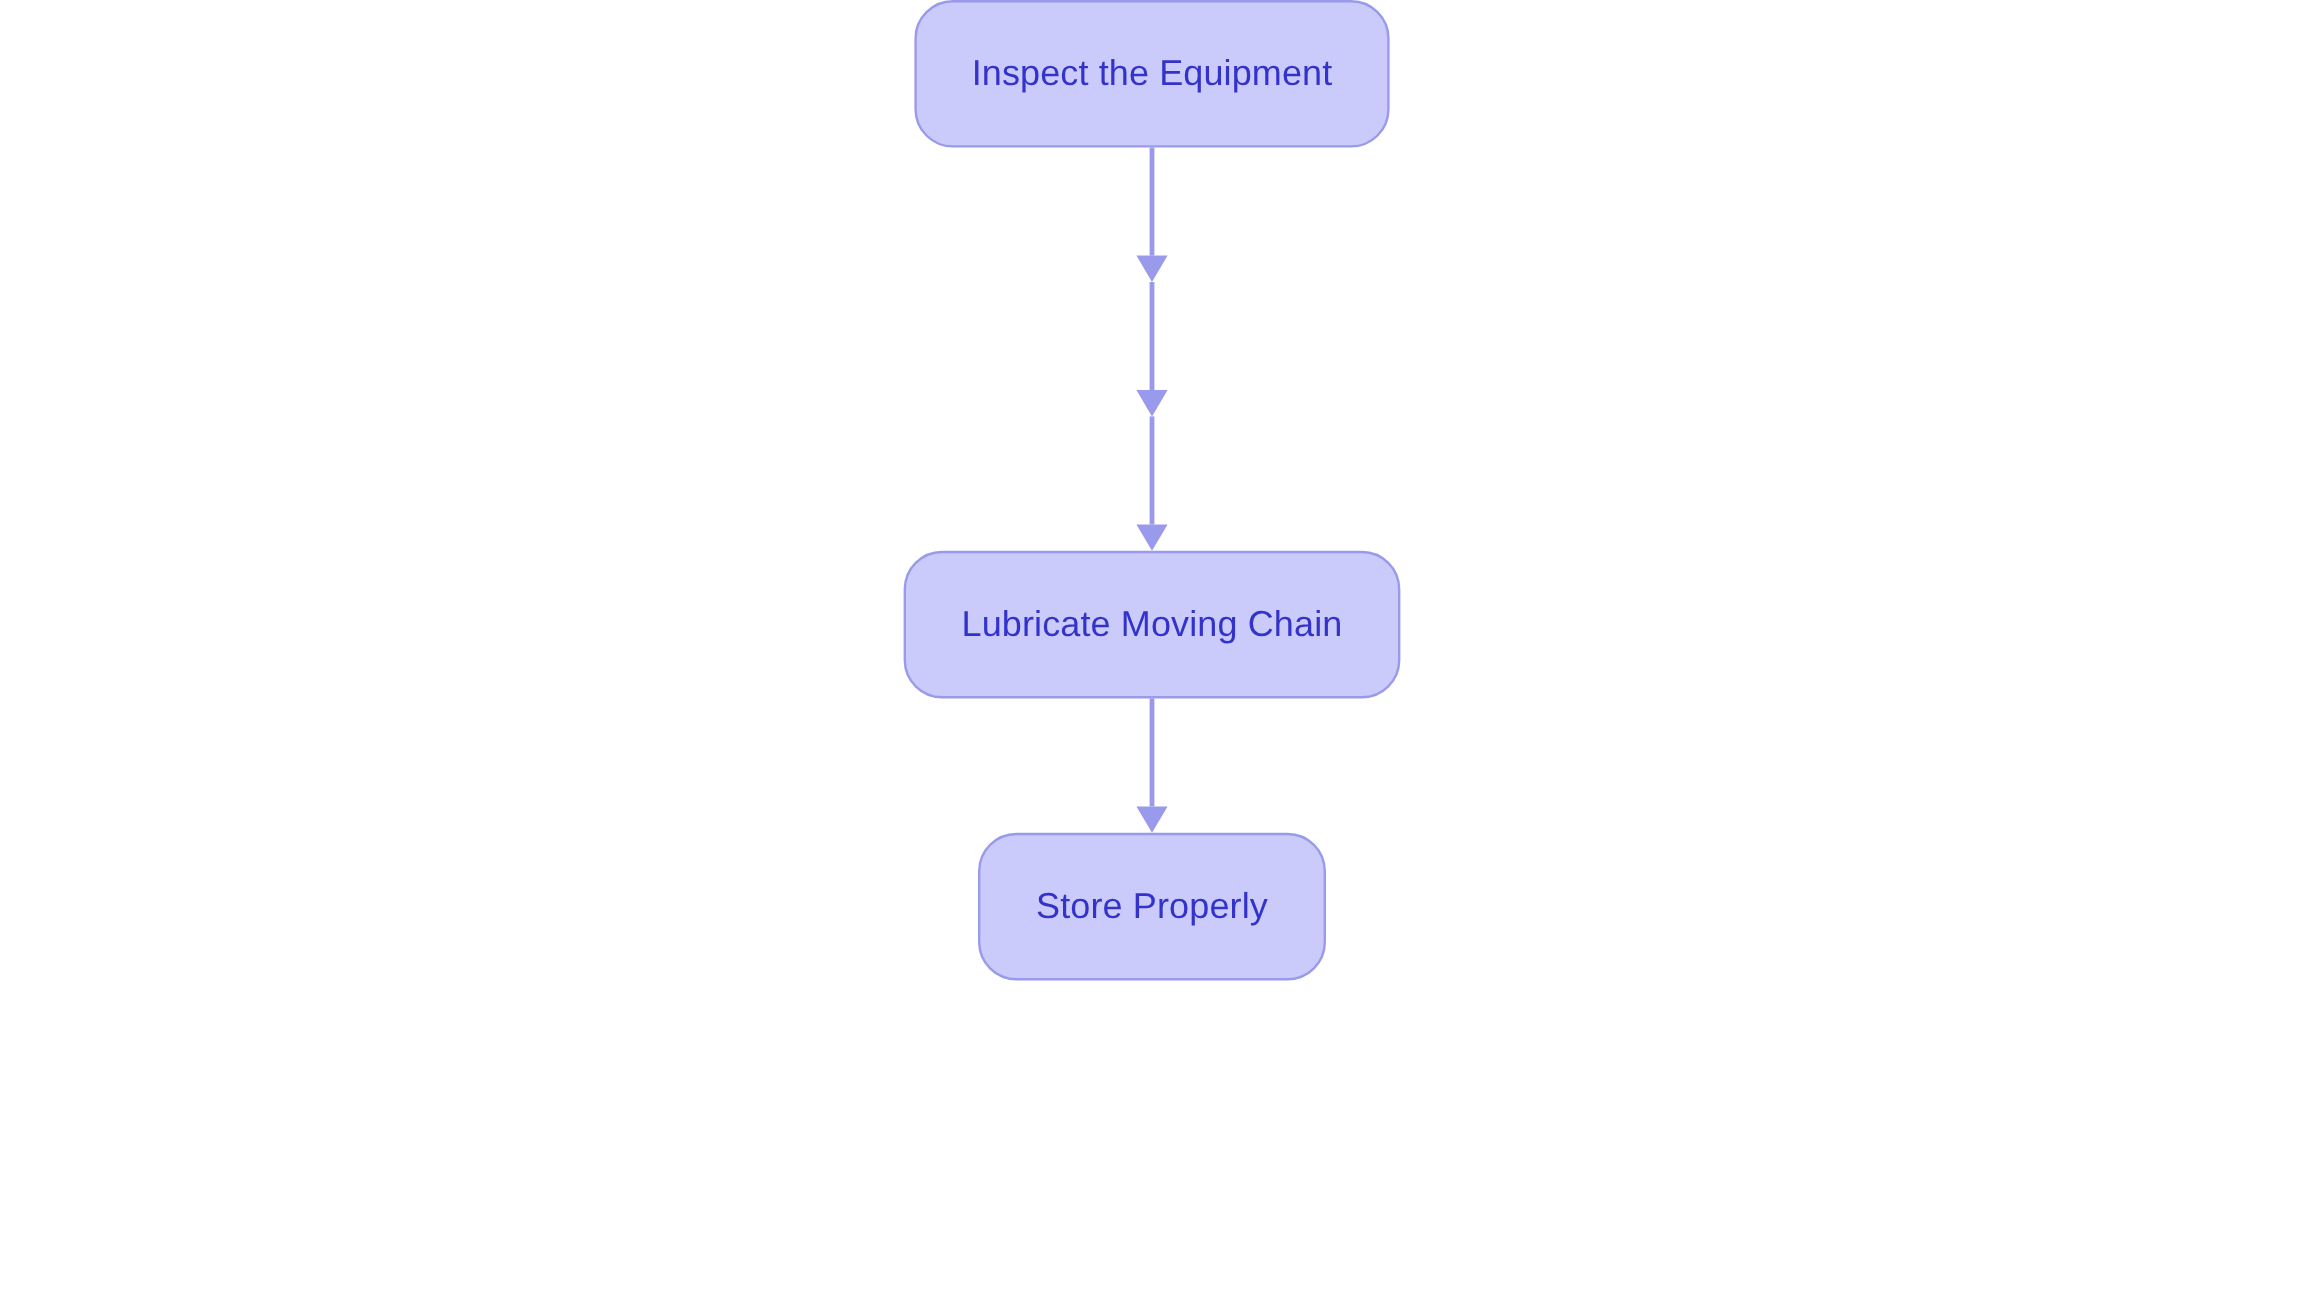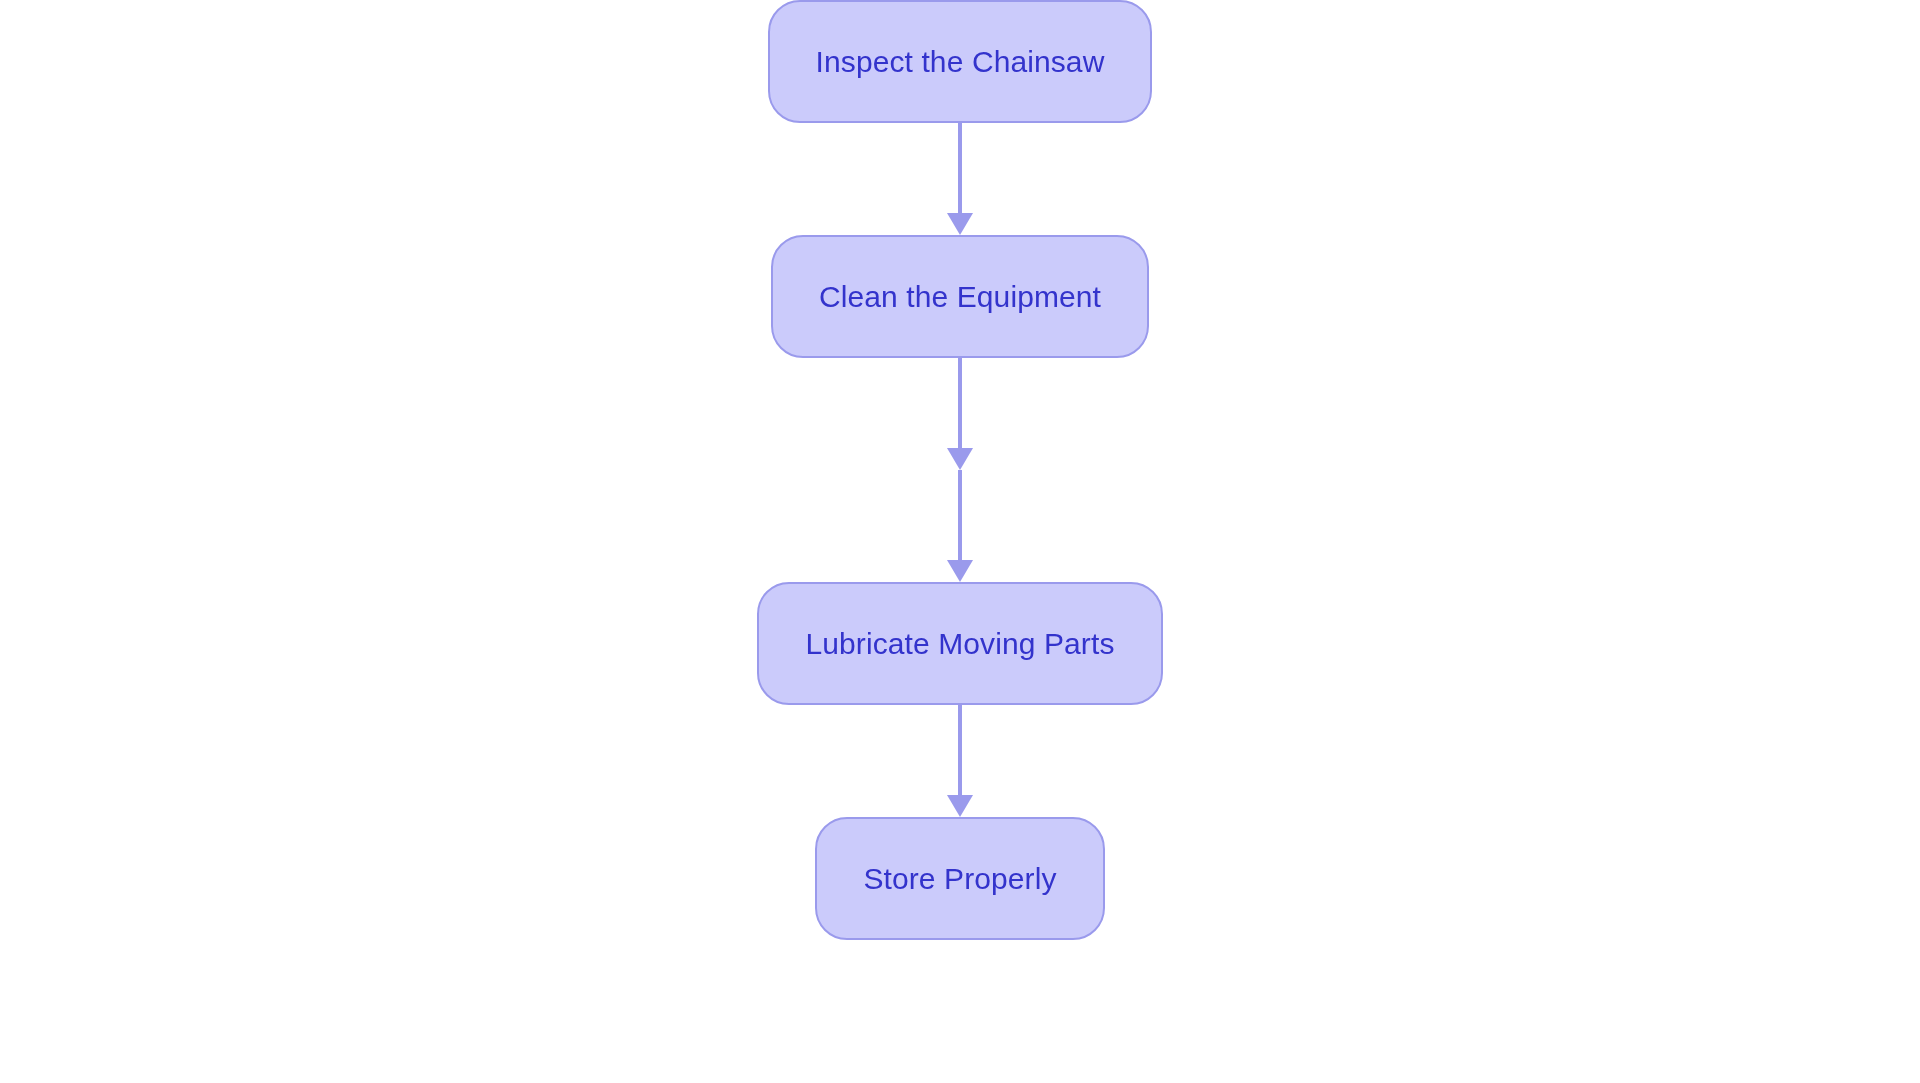--- a/index.html
+++ b/index.html
@@ -80,45 +80,42 @@
     border-top: 22px solid #9a9aec;
   }
 </style>
 </head>
 <body>
 
 <div id="flowchart-canvas">
   <div class="flow-column">
 
     <div class="node">
-      <span class="node-label">Inspect the Chainsaw</span>
-    </div>
-
-    <div class="connector">
-      <div class="connector-stem"></div>
-      <div class="connector-head"></div>
-    </div>
-
-    <div class="node">
-      <span class="node-label">Clean the Equipment</span>
+      <span class="node-label">Inspect the Equipment</span>
     </div>
 
     <div class="connector">
       <div class="connector-stem"></div>
       <div class="connector-head"></div>
     </div>
 
 
     <div class="connector">
       <div class="connector-stem"></div>
       <div class="connector-head"></div>
     </div>
 
+
+    <div class="connector">
+      <div class="connector-stem"></div>
+      <div class="connector-head"></div>
+    </div>
+
     <div class="node">
-      <span class="node-label">Lubricate Moving Parts</span>
+      <span class="node-label">Lubricate Moving Chain</span>
     </div>
 
     <div class="connector">
       <div class="connector-stem"></div>
       <div class="connector-head"></div>
     </div>
 
     <div class="node">
       <span class="node-label">Store Properly</span>
     </div>

